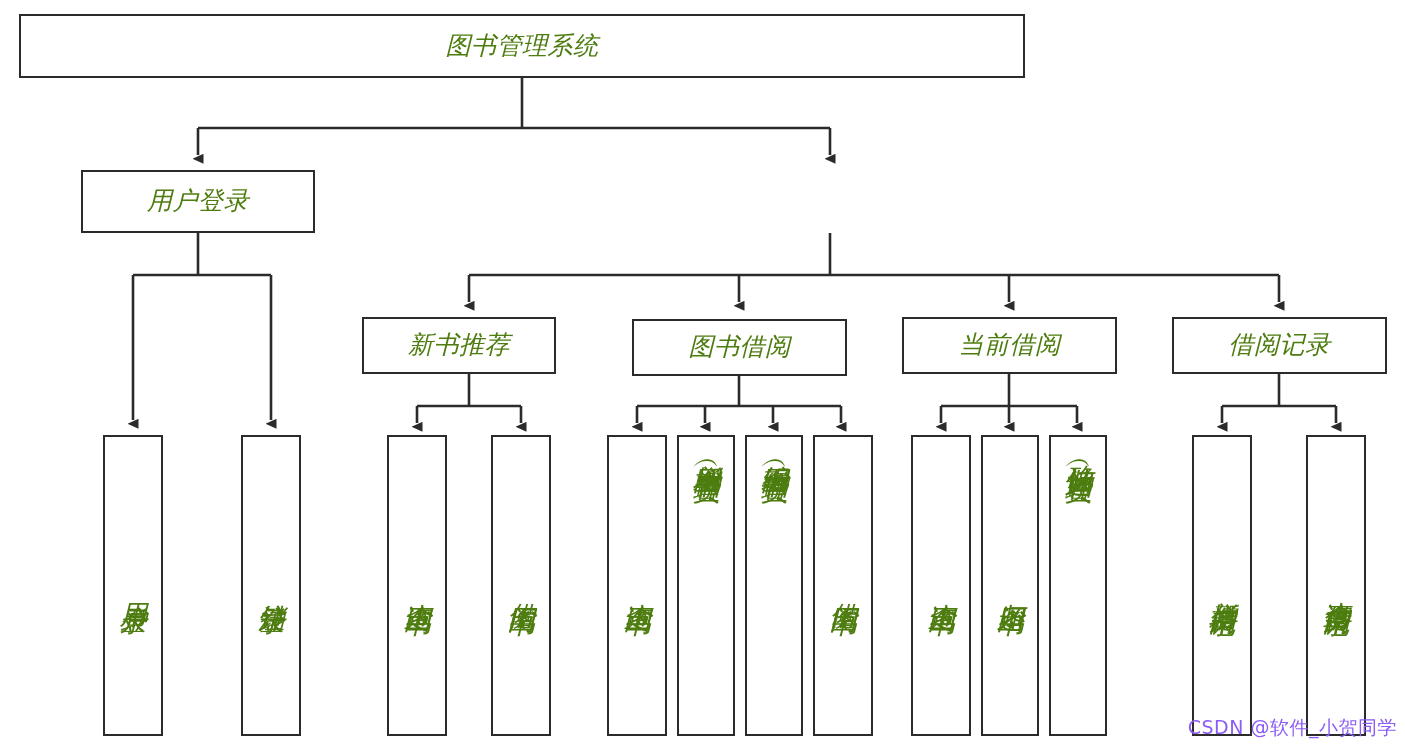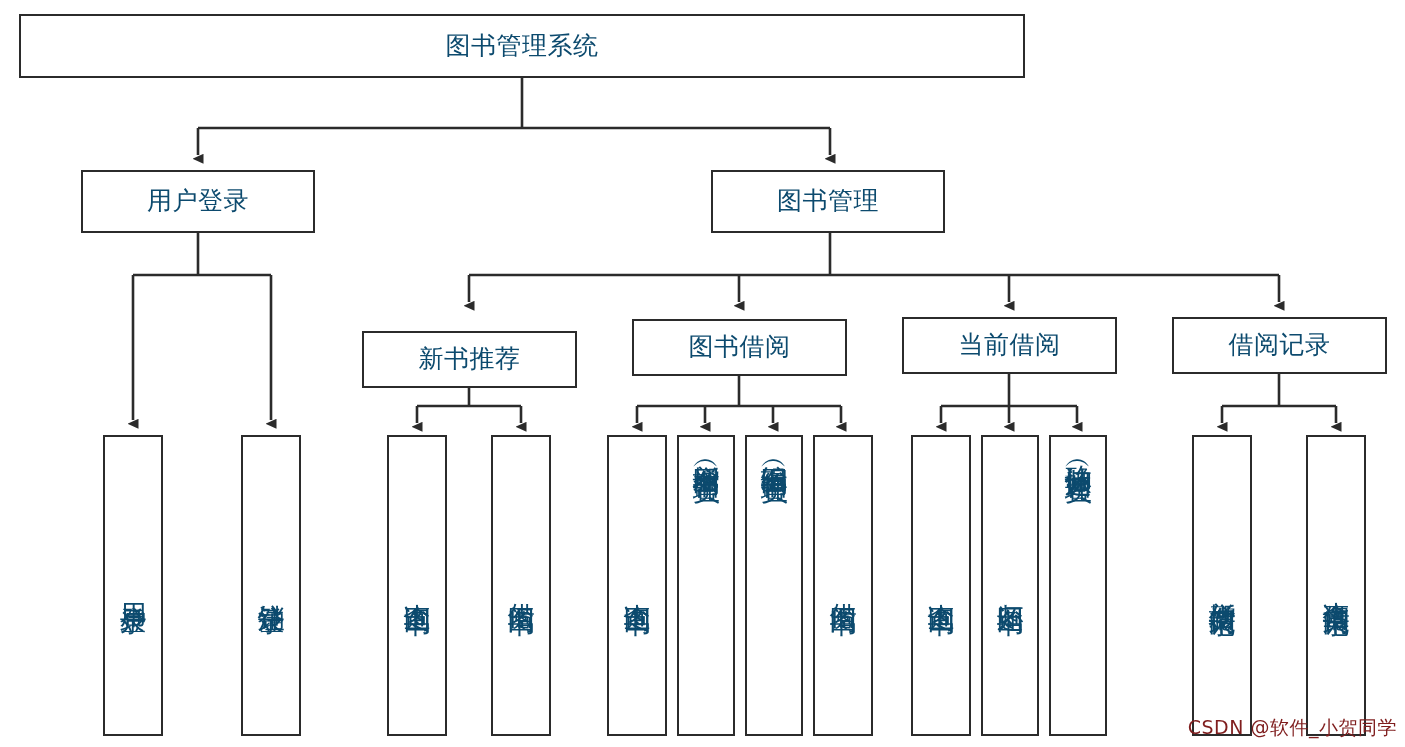--- a/index.html
+++ b/index.html
@@ -26,21 +26,22 @@
     pointer-events: none;
   }
   .node {
     position: absolute;
     box-sizing: border-box;
     border: 2.5px solid #2b2b2b;
     background: #ffffff;
     display: flex;
     align-items: center;
     justify-content: center;
-    color: #0c4a6e;
+    color: #4d7c0f;
+    font-style: italic;
   }
   .node .label {
     display: block;
     text-align: center;
     line-height: 1.22;
     white-space: nowrap;
   }
   
   .node.horiz .label {
     font-size: 25px;
@@ -60,21 +61,21 @@
   }
   .node.vert.center {
     align-items: center;
     padding-top: 0;
   }
   .watermark {
     position: absolute;
     right: 8px;
     bottom: 6px;
     font-size: 19px;
-    color: #7f1d1d;
+    color: #8b5cf6;
     white-space: nowrap;
     letter-spacing: 0.5px;
   }
 </style>
 </head>
 <body>
 
 <div id="canvas">
 
   <svg class="edges" viewBox="0 0 1405 747" xmlns="http://www.w3.org/2000/svg">
@@ -128,25 +129,22 @@
     </g>
   </svg>
 
   <div class="node horiz" style="left:19px; top:14px; width:1006px; height:64px;">
     <span class="label">图书管理系统</span>
   </div>
 
   <div class="node horiz" style="left:81px; top:170px; width:234px; height:63px;">
     <span class="label">用户登录</span>
   </div>
-  <div class="node horiz" style="left:711px; top:170px; width:234px; height:63px;">
-    <span class="label">图书管理</span>
-  </div>
-
-  <div class="node horiz" style="left:362px; top:317px; width:215px; height:57px;margin-top:14px;">
+
+  <div class="node horiz" style="left:362px; top:317px; width:194px; height:57px;">
     <span class="label">新书推荐</span>
   </div>
   <div class="node horiz" style="left:632px; top:319px; width:215px; height:57px;">
     <span class="label">图书借阅</span>
   </div>
   <div class="node horiz" style="left:1172px; top:317px; width:215px; height:57px;">
     <span class="label">借阅记录</span>
   </div>
   <div class="node horiz" style="left:902px; top:317px; width:215px; height:57px;">
     <span class="label">当前借阅</span>

